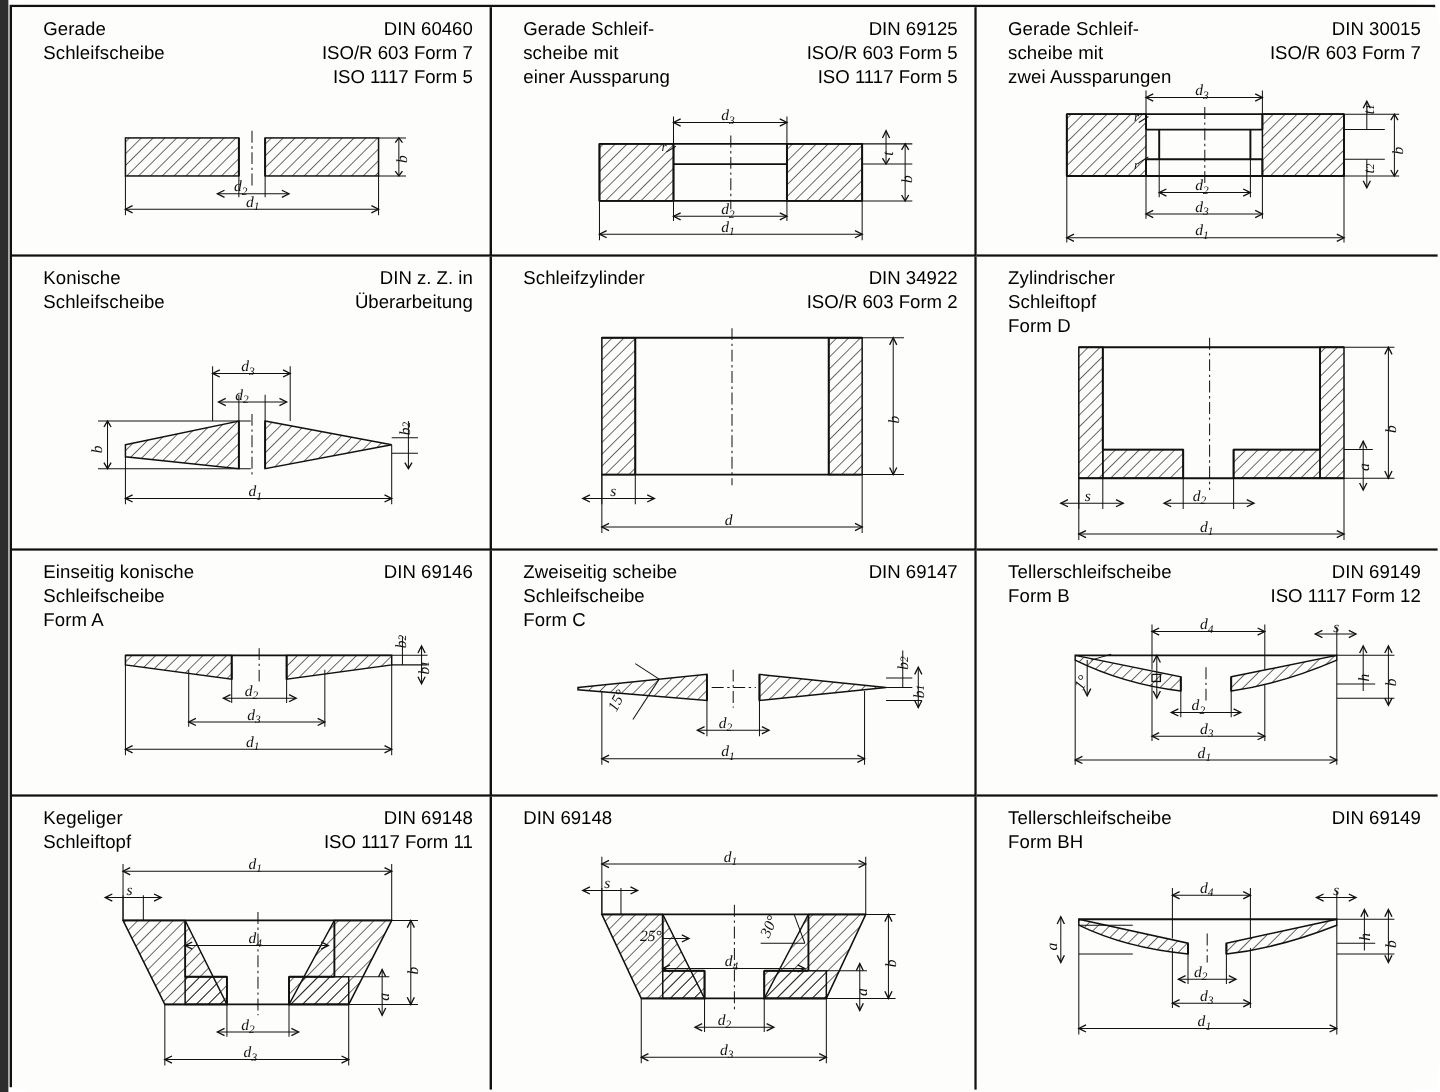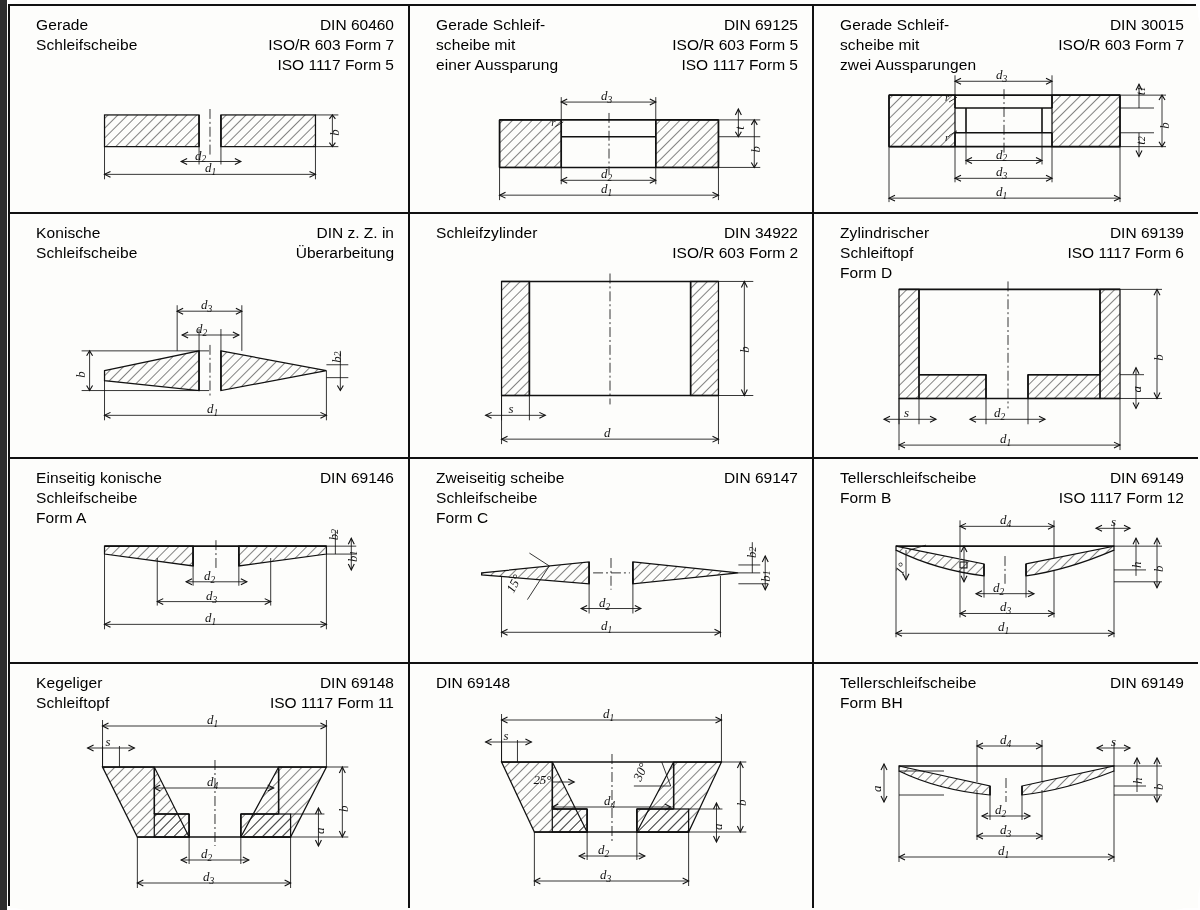--- a/index.html
+++ b/index.html
@@ -382,24 +382,20 @@
       </div>
     </div>
 
     <div class="cell lastcol">
       <div class="hdr">
         <div class="left">
           <span class="ln">Zylindrischer</span><br>
           <span class="ln">Schleiftopf</span><br>
           <span class="ln">Form D</span>
         </div>
-        <div class="right">
-          <span class="ln">DIN 69139</span>
-          <span class="ln">ISO 1117  Form 6</span>
-        </div>
       </div>
       <div class="fig">
         <svg viewBox="0 0 384 245" preserveAspectRatio="none">
 
           <rect class="hatchfill" x="85" y="76" width="20" height="110"></rect>
           <rect class="hatchfill" x="286" y="76" width="20" height="110"></rect>
 
           <rect class="hatchfill" x="105" y="162" width="67" height="24"></rect>
           <rect class="hatchfill" x="214" y="162" width="72" height="24"></rect>
           <line class="ln2" x1="85" y1="76" x2="306" y2="76"></line>

